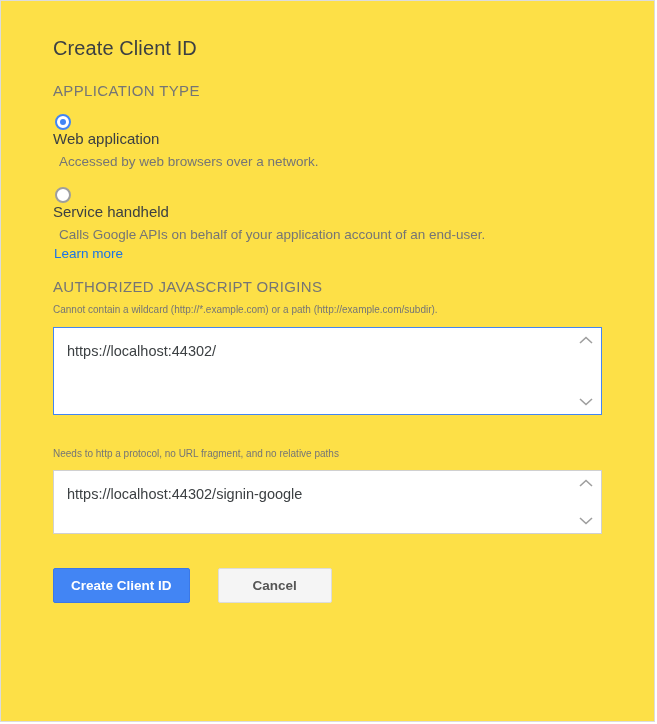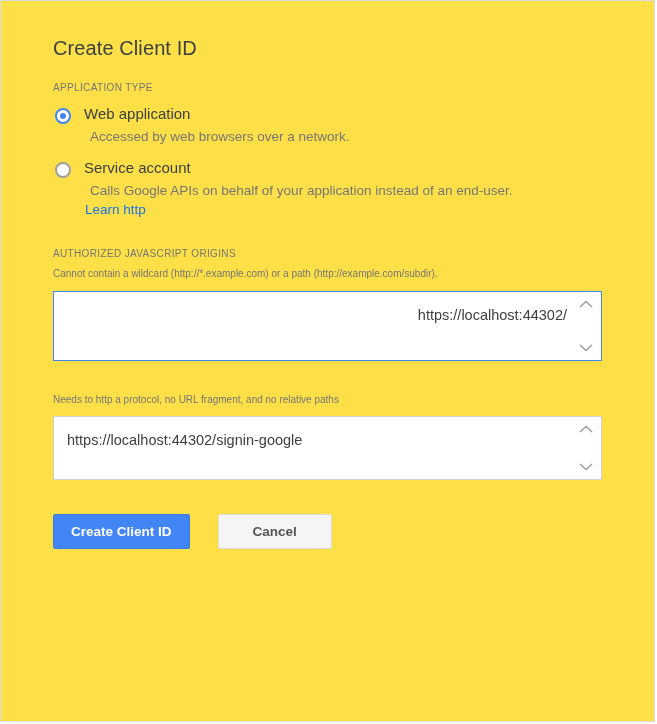--- a/index.html
+++ b/index.html
@@ -28,40 +28,41 @@
     padding: 36px 52px 0 52px;
   }
   .title {
     font-size: 20px;
     color: #3c4043;
     font-weight: normal;
     margin: 0 0 22px 0;
     letter-spacing: 0.1px;
   }
   .section-label {
-    font-size: 10px;
+    font-size: 15px;
     color: #757575;
     letter-spacing: 0.35px;
     margin-bottom: 8px;
   }
   .section-help {
     font-size: 10px;
     color: #757575;
     line-height: 1.35;
     margin: 0 0 10px 0;
   }
   
   .radio-group {
     margin: 0 0 4px 0;
   }
   .radio-row {
     display: flex;
     align-items: flex-start;
     margin-bottom: 2px;
     padding-top: 4px;
+    flex-direction: column;
   }
   .radio {
     width: 16px;
     height: 16px;
     border-radius: 50%;
     border: 2px solid #9e9e9e;
     box-sizing: border-box;
     margin: 3px 13px 0 2px;
     flex: 0 0 auto;
     position: relative;
@@ -100,21 +101,21 @@
     font-size: 13.5px;
     text-decoration: none;
     display: inline-block;
     margin-top: 0px;
     margin-left: 1px;
   }
   .radio-block-1 { margin-bottom: 8px; }
   .radio-block-2 { margin-bottom: 6px; }
   .radio-block-3 { margin-bottom: 0px; }
 
-  .field-section { margin-top: 30px; }
+  .field-section { margin-top: 16px; }
   .field-section.second { margin-top: 32px; }
 
   
   .box-wrap {
     position: relative;
     box-sizing: border-box;
     background: #fff;
   }
   .box {
     width: 100%;
@@ -126,21 +127,21 @@
     padding: 13px 34px 13px 13px;
     resize: none;
     outline: none;
     line-height: 1.4;
     background: transparent;
     display: block;
   }
   .box.focused {
     border: 1px solid #4285f4;
   }
-  .box-1 { height: 70px; text-align: right; }
+  .box-1 { height: 88px; }
   .box-2 { height: 64px; }
   .scroll-arrows {
     position: absolute;
     right: 7px;
     top: 0;
     height: 100%;
     width: 18px;
     display: flex;
     flex-direction: column;
     justify-content: space-between;
@@ -208,23 +209,23 @@
             <span class="radio-label">Web application</span>
             <div class="radio-desc">Accessed by web browsers over a network.</div>
           </span>
         </div>
       </div>
 
       <div class="radio-block-2">
         <div class="radio-row">
           <span class="radio"></span>
           <span class="radio-text">
-            <span class="radio-label">Service account</span>
-            <div class="radio-desc">Calls Google APIs on behalf of your application instead of an end-user.</div>
-            <a class="learn-more" href="#">Learn http</a>
+            <span class="radio-label">Service handheld</span>
+            <div class="radio-desc">Calls Google APIs on behalf of your application account of an end-user.</div>
+            <a class="learn-more" href="#">Learn more</a>
           </span>
         </div>
       </div>
 
 
     </div>
 
     <div class="field-section">
       <div class="section-label">AUTHORIZED JAVASCRIPT ORIGINS</div>
       <div class="section-help">Cannot contain a wildcard (http://*.example.com) or a path (http://example.com/subdir).</div>

